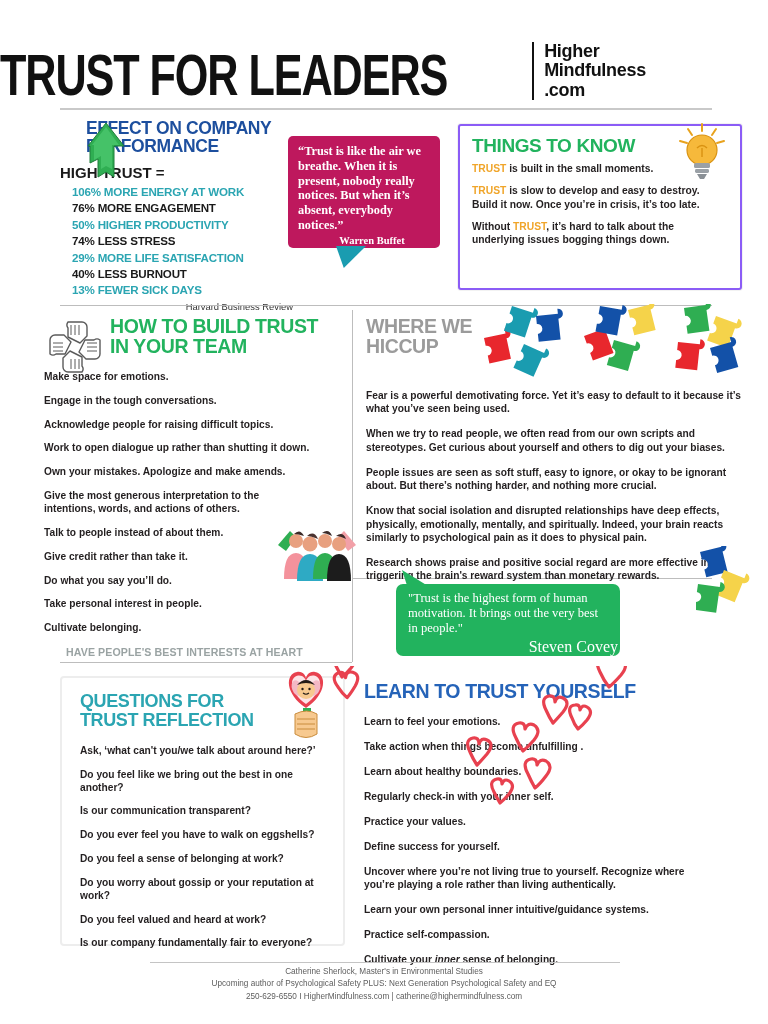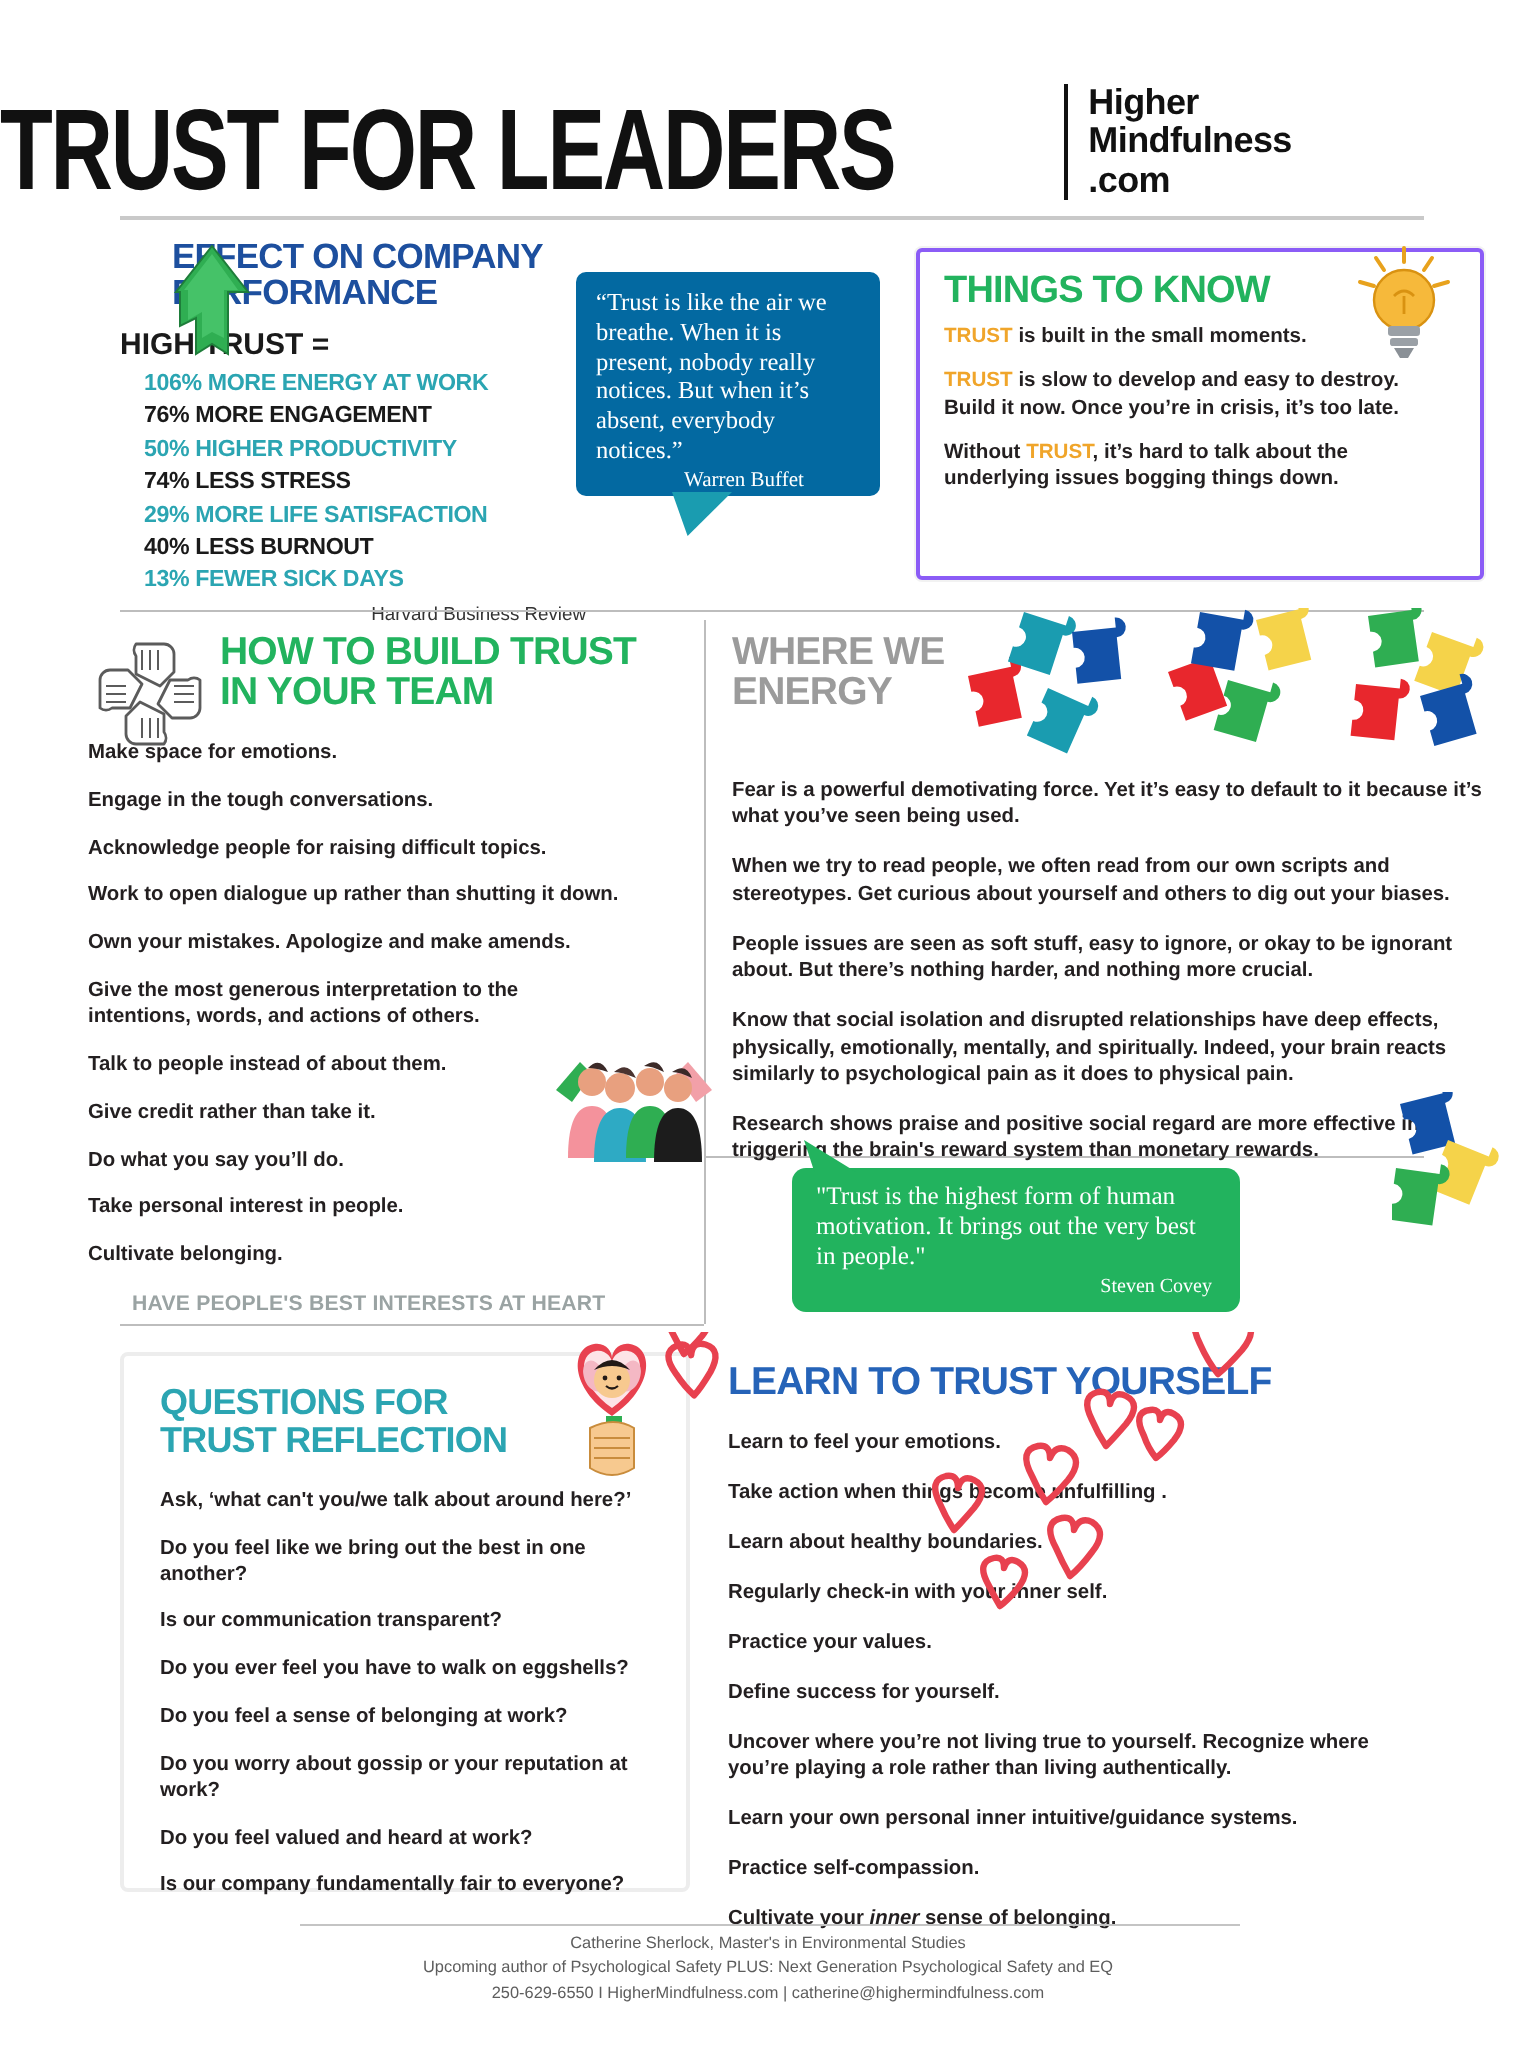--- a/index.html
+++ b/index.html
@@ -40,21 +40,21 @@
   .stat-list { list-style:none; margin-left:28px; }
   .stat-list li { font-size:11.6px; font-weight:700; line-height:1.42; letter-spacing:-0.2px; }
   .stat-teal { color:#2ba5b2; }
   .stat-dark { color:#1a1a1a; }
   .source { font-size:9.4px; font-weight:400; color:#333; text-align:right;
             padding-right:16px; margin-top:2px; }
 
   
   .bubble-teal {
     position:absolute; left:288px; top:136px; width:152px; height:112px;
-    background:#0369a1; border-radius:5px;
+    background:#be185d; border-radius:5px;font-weight:bold;
   }
   .bubble-teal:after {
     content:""; position:absolute; left:48px; bottom:-20px; width:30px; height:22px;
     background:#1a9cb0; clip-path: polygon(0 0, 100% 0, 26% 100%);
   }
   .bubble-teal .q {
     font-family:"Liberation Serif", serif; color:#fff; font-size:12.3px;
     line-height:1.2; padding:8px 9px 0 10px;
   }
   .bubble-teal .attrib {
@@ -96,22 +96,22 @@
   }
   .bubble-green:before {
     content:""; position:absolute; left:6px; top:-14px; width:26px; height:16px;
     background:#22b35e; clip-path: polygon(0 0, 100% 100%, 20% 100%);
   }
   .bubble-green .q {
     font-family:"Liberation Serif", serif; color:#fff; font-size:12.6px;
     line-height:1.2; padding:7px 10px 0 12px;
   }
   .bubble-green .attrib {
-    font-family:"Liberation Serif", serif; color:#fff; font-size:10px;
-    text-align:right; padding-right:14px; padding-top:2px;
+    font-family:"Liberation Serif", serif; color:#fff; font-size:16px;
+    text-align:right; padding-right:2px; padding-top:2px;
   }
 
   
   .qtr { position:absolute; left:60px; top:676px; width:285px; height:270px;
          background:#fff; border:2px solid #ededed; border-radius:4px;
          padding:14px 14px 0 18px; }
   .qtr .hd { color:#2ba5b2; font-size:18px; line-height:1.08; }
   .qtr ul { list-style:none; margin-top:14px; }
   .qtr li { font-size:10.2px; font-weight:700; line-height:1.26; margin-bottom:11px; }
   .heart-hand { position:absolute; right:6px; top:-14px; width:62px; height:78px; }
@@ -309,21 +309,21 @@
       <g transform="translate(28,24) rotate(22)">
         <path d="M0 0 h22 v-5 a5 5 0 0 1 0 10 v21 h-22 v-8 a5 5 0 0 0 0 -10 z" fill="#f5d34a"></path>
       </g>
       <g transform="translate(2,38) rotate(8)">
         <path d="M0 0 h22 v-5 a5 5 0 0 1 0 10 v21 h-22 v-8 a5 5 0 0 0 0 -10 z" fill="#2fae52"></path>
       </g>
     </svg>
 
     <div class="hd">
       <div>WHERE WE</div>
-      <div>ENERGY</div>
+      <div>HICCUP</div>
     </div>
     <div class="paras">
       <p>Fear is a powerful demotivating force. Yet it’s easy to default to it because it’s what you’ve seen being used.</p>
       <p>When we try to read people, we often read from our own scripts and stereotypes. Get curious about yourself and others to dig out your biases.</p>
       <p>People issues are seen as soft stuff, easy to ignore, or okay to be ignorant about. But there’s nothing harder, and nothing more crucial.</p>
       <p>Know that social isolation and disrupted relationships have deep effects, physically, emotionally, mentally, and spiritually. Indeed, your brain reacts similarly to psychological pain as it does to physical pain.</p>
       <p>Research shows praise and positive social regard are more effective in triggering the brain's reward system than monetary rewards.</p>
     </div>
   </div>
 

